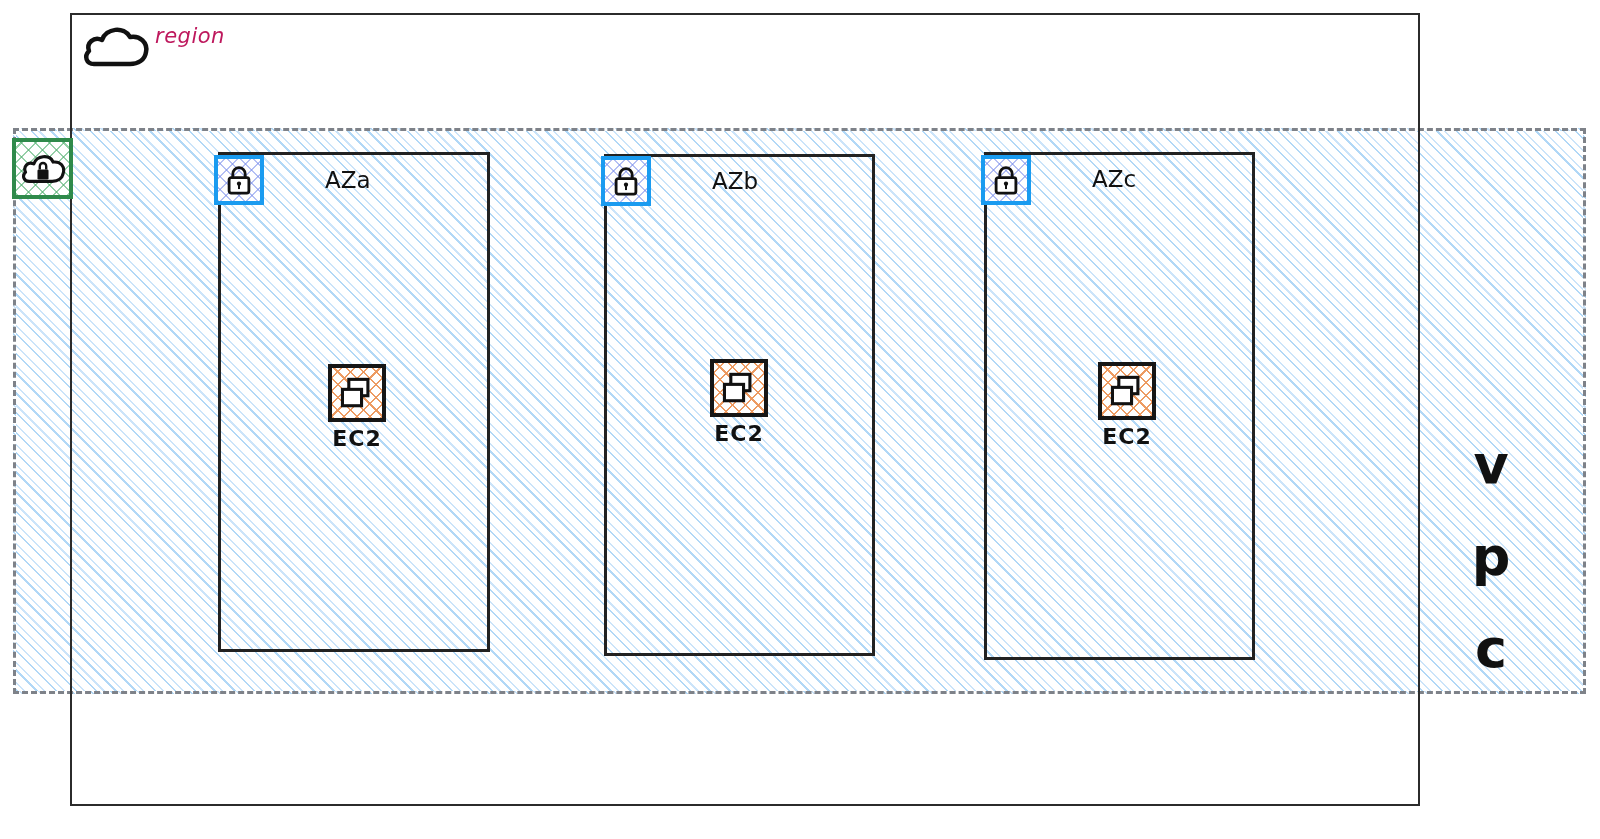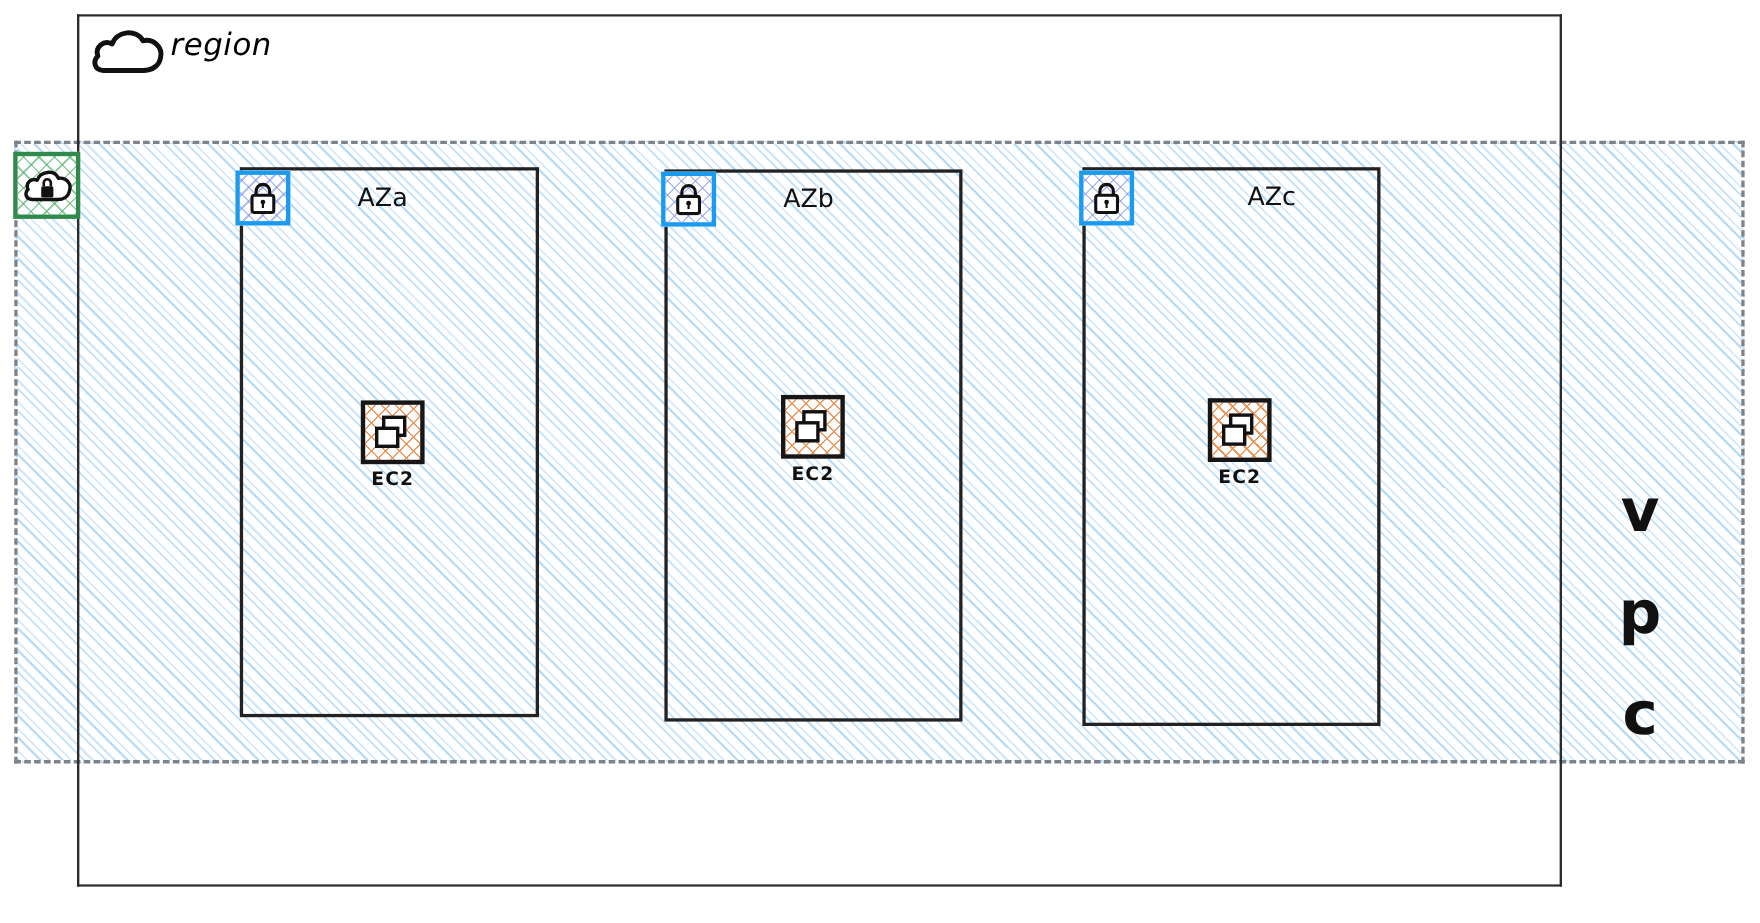--- a/index.html
+++ b/index.html
@@ -27,22 +27,22 @@
     height: 793px;
     border: 2px solid #2b2b2b;
     box-sizing: border-box;
     background: transparent;
   }
 
   .region-label {
     position: absolute;
     left: 155px;
     top: 24px;
-    font-size: 28px;
-    color: #000000;
+    font-size: 21px;
+    color: #be185d;
     letter-spacing: .5px;
     font-family: "DejaVu Sans", sans-serif;
     font-style: italic;
     white-space: nowrap;
   }
 
   .region-cloud-icon {
     position: absolute;
     left: 82px;
     top: 20px;
@@ -151,21 +151,21 @@
         rgba(236,150,90,.95) 0px, rgba(236,150,90,.95) 1.6px,
         rgba(255,255,255,0) 1.6px, rgba(255,255,255,0) 9px);
     display: flex;
     align-items: center;
     justify-content: center;
   }
   .ec2-label {
     position: absolute;
     width: 110px;
     text-align: center;
-    font-size: 17px;
+    font-size: 22px;
     color: #111111;
     font-weight: 700;
     letter-spacing: 1px;
     font-family: "DejaVu Sans", sans-serif;
   }
 
   
   .sec-cloud-tile {
     position: absolute;
     left: 12px;
@@ -254,21 +254,21 @@
     <div class="ec2-icon">
       <svg viewBox="0 0 44 44" width="40" height="40">
         <rect x="13" y="7" width="21" height="18" fill="#ffffff" stroke="#111111" stroke-width="3.4"></rect>
         <rect x="6" y="18" width="21" height="18" fill="#ffffff" stroke="#111111" stroke-width="3.4"></rect>
       </svg>
     </div>
     <div class="ec2-label" style="left:-26px; top:62px;">EC2</div>
   </div>
 
   <div class="az-box" style="left:984px; top:152px; width:271px; height:508px;"></div>
-  <div class="az-label" style="left:1092px; top:166px;margin-left:42px;">AZc</div>
+  <div class="az-label" style="left:1092px; top:166px;">AZc</div>
   <div class="lock-tile" style="left:981px; top:155px;">
     <svg viewBox="0 0 34 36" width="28" height="30">
       <rect x="5" y="15" width="24" height="19" rx="2.5" fill="#ffffff" stroke="#111111" stroke-width="3.4"></rect>
       <path d="M9.5 15 V10.5 a7.5 7.5 0 0 1 15 0 V15" fill="none" stroke="#111111" stroke-width="3.4"></path>
       <circle cx="17" cy="22.5" r="2.6" fill="#111111"></circle>
       <rect x="15.8" y="23" width="2.4" height="6" fill="#111111"></rect>
     </svg>
   </div>
   <div class="ec2-node" style="left:1098px; top:362px;">
     <div class="ec2-icon">

